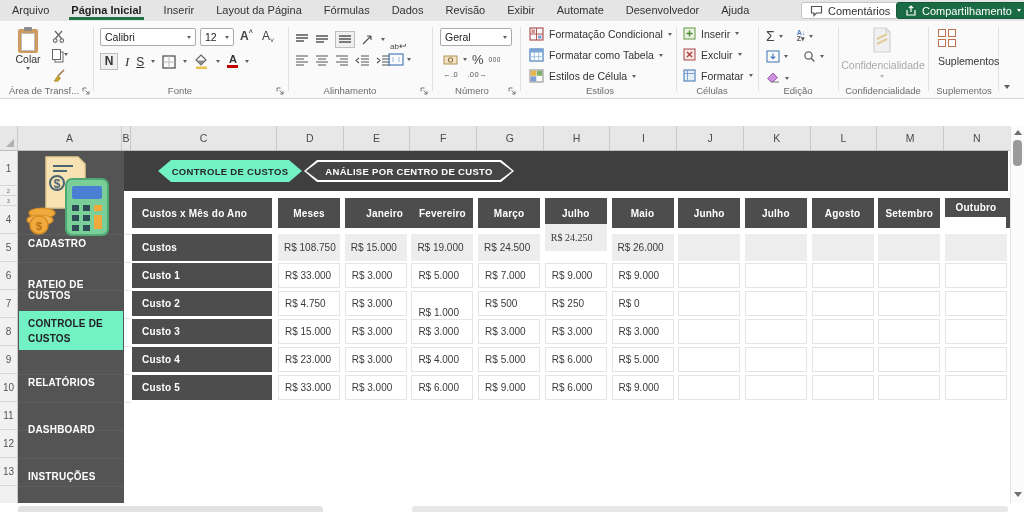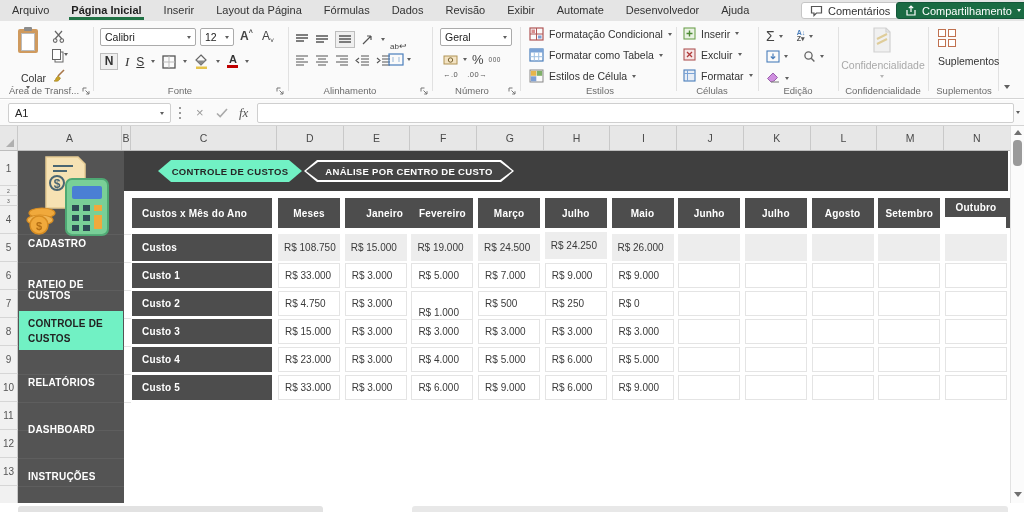--- a/index.html
+++ b/index.html
@@ -123,21 +123,21 @@
       <div class="gsep" style="left:758px"></div>
     <div class="gsep" style="left:838px"></div>
       <div class="gsep" style="left:928px"></div>
     <div class="gsep" style="left:998px"></div>
 
     <div class="abs" style="left:10px; top:8px; width:36px; text-align:center;">
       <div style="width:20px;height:24px;background:#cf9a5e;border-radius:2px;margin:0 auto;position:relative;">
         <div style="position:absolute;left:3px;top:4px;right:3px;bottom:2px;background:#fff;border:1px solid #bbb;"></div>
         <div style="position:absolute;left:6px;top:-2px;width:8px;height:4px;background:#8b8b8b;border-radius:1px;"></div>
       </div>
-      <div class="rbtn-lbl" style="margin-top:19px;text-align:right;">Colar</div>
+      <div class="rbtn-lbl" style="margin-top:0;">Colar</div>
       <div class="tri sm" style="margin:2px auto 0;"></div>
     </div>
     <div class="abs" style="left:52px; top:9px;">
       <svg width="13" height="13" viewBox="0 0 13 13">
           <path d="M3 1l7 8M10 1L3 9" stroke="#666" stroke-width="1.2" fill="none"></path>
           <circle cx="3.2" cy="10.6" r="1.8" fill="none" stroke="#666" stroke-width="1.1"></circle>
           <circle cx="9.8" cy="10.6" r="1.8" fill="none" stroke="#666" stroke-width="1.1"></circle>
         </svg>
     </div>
     <div class="abs" style="left:52px; top:28px; display:flex; gap:3px; align-items:center;">
@@ -364,36 +364,20 @@
           <span></span>
           <span></span>
           <span></span>
         </div>
       <div class="rbtn-lbl" style="margin-top:8px;">Suplementos</div>
     </div>
     <div class="glabel" style="left:930px; width:68px;">Suplementos</div>
     <div class="tri abs" style="left:1004px; top:64px;"></div>
   </div>
 
-  <div class="abs" id="fbar">
-    <div id="namebox">
-      <span>A1</span>
-      <span class="tri sm"></span>
-    </div>
-    <div class="abs vdots" style="left:179px; top:7px;"></div>
-    <div class="abs" style="left:196px; top:5px; font-size:13px; color:#999;">×</div>
-    <svg class="abs" style="left:216px; top:8px;" width="12" height="10" viewBox="0 0 12 10">
-        <path d="M1 5.5l3.2 3L11 1" fill="none" stroke="#aaa" stroke-width="1.6"></path>
-      </svg>
-    <div class="abs" style="left:239px; top:5px; font-family:'Liberation Serif',serif; font-style:italic; font-size:13px; color:#555;">fx</div>
-    <div id="finput">
-        <span></span>
-      </div>
-    <div class="tri sm abs" style="left:1016px; top:11px;"></div>
-  </div>
 
   <div class="abs" id="colheads">
     <div id="selall"></div>
   <div class="colhead" style="left: 18px; width: 104px;">A</div>
       <div class="colhead" style="left: 122px; width: 9px;">B</div>
       <div class="colhead" style="left: 131px; width: 146px;">C</div>
       <div class="colhead" style="left: 277px; width: 66.7px;">D</div>
       <div class="colhead" style="left: 343.7px; width: 66.7px;">E</div>
       <div class="colhead" style="left: 410.4px; width: 66.7px;">F</div>
       <div class="colhead" style="left: 477.1px; width: 66.7px;">G</div>
@@ -481,21 +465,21 @@
       <div class="tcell dark monthhead" style="left: 744.9px; top: 198px; width: 62px; height: 30px;">Julho</div>
       <div class="tcell dark monthhead" style="left: 811.6px; top: 198px; width: 62px; height: 30px;">Agosto</div>
       <div class="tcell dark monthhead" style="left: 878.3px; top: 198px; width: 62px; height: 30px;">Setembro</div>
       <div class="tcell dark monthhead" style="left: 945px; top: 198px; width: 62px; height: 19px;">Outubro</div>
       <div class="tcell dark" style="left: 1006px; top: 198px; width: 4px; height: 30px;"></div>
       <div class="tcell dark" style="left: 132px; top: 234px; width: 140px; height: 27px;">Custos</div>
       <div class="tcell total" style="left: 278px; top: 234px; width: 62px; height: 27px;">R$ 108.750</div>
       <div class="tcell total" style="left: 344.7px; top: 234px; width: 62px; height: 27px;">R$ 15.000</div>
       <div class="tcell total" style="left: 411.4px; top: 234px; width: 62px; height: 27px;">R$ 19.000</div>
       <div class="tcell total" style="left: 478.1px; top: 234px; width: 62px; height: 27px;">R$ 24.500</div>
-      <div class="tcell total" style="left: 544.8px; top: 232px; width: 62px; height: 27px;">R$ 24.250</div>
+      <div class="tcell total" style="left: 544.8px; top: 224px; width: 62px; height: 27px; font-family: Liberation Serif, serif;">R$ 24.250</div>
       <div class="tcell total" style="left: 611.5px; top: 234px; width: 62px; height: 27px;">R$ 26.000</div>
       <div class="tcell total" style="left: 678.2px; top: 234px; width: 62px; height: 27px;"></div>
       <div class="tcell total" style="left: 744.9px; top: 234px; width: 62px; height: 27px;"></div>
       <div class="tcell total" style="left: 811.6px; top: 234px; width: 62px; height: 27px;"></div>
       <div class="tcell total" style="left: 878.3px; top: 234px; width: 62px; height: 27px;"></div>
       <div class="tcell total" style="left: 945px; top: 234px; width: 62px; height: 27px;"></div>
       <div class="tcell dark" style="left: 132px; top: 263px; width: 140px; height: 25px;">Custo 1</div>
       <div class="tcell val" style="left: 278px; top: 263px; width: 62px; height: 25px;">R$ 33.000</div>
       <div class="tcell val" style="left: 344.7px; top: 263px; width: 62px; height: 25px;">R$ 3.000</div>
       <div class="tcell val" style="left: 411.4px; top: 263px; width: 62px; height: 25px;">R$ 5.000</div>

